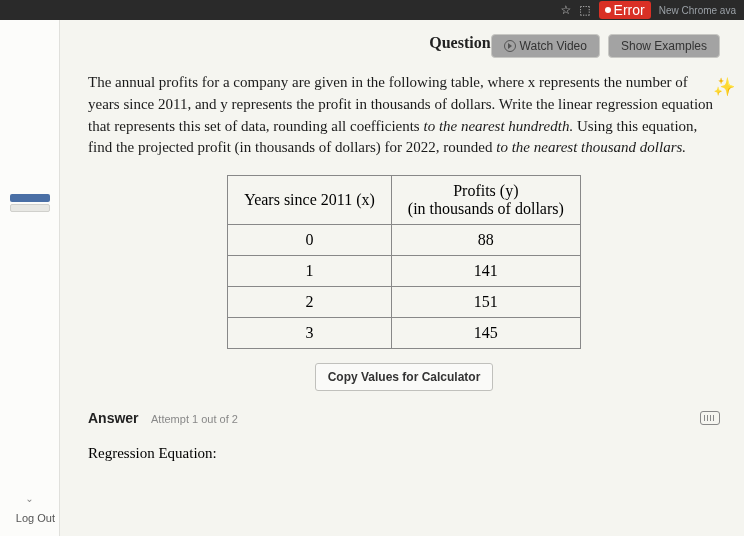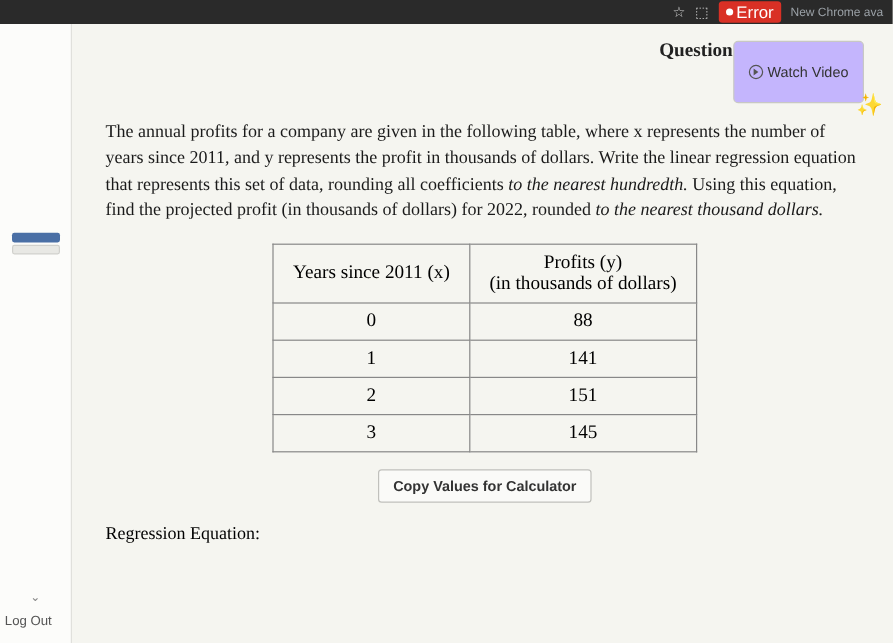--- a/index.html
+++ b/index.html
@@ -62,21 +62,21 @@
       margin: 2px auto;
       border-radius: 2px;
     }
     .progress-seg.empty {
       background: #e8e8e4;
       border: 1px solid #d0d0cc;
     }
     .logout {
       font-size: 11px;
       color: #555;
-      text-align: left;
+      text-align: right;
       cursor: pointer;
     }
     .logout-chevron {
       font-size: 10px;
       color: #888;
       text-align: center;
       margin-bottom: 8px;
     }
     .content {
       flex: 1;
@@ -95,23 +95,23 @@
       font-weight: bold;
       color: #222;
     }
     .header-buttons {
       display: flex;
       gap: 8px;
     }
     .hdr-btn {
       font-family: Arial, sans-serif;
       font-size: 12px;
-      padding: 18px 12px;
+      padding: 4px 12px;
       border: 1px solid #c8c8c4;
-      background: #c4b5fd;
+      background: #a3a3a3;
       border-radius: 4px;
       cursor: pointer;
       display: flex;
       align-items: center;
       gap: 4px;
       color: #333;
     }
     .play-circle {
       width: 12px; height: 12px;
       border: 1px solid #555;
@@ -248,20 +248,23 @@
   <div class="content">
     <span class="sparkle">✨</span>
 
     <div class="header-row">
       <div class="question-label">Question</div>
       <div class="header-buttons">
         <button class="hdr-btn">
           <span class="play-circle"></span>
           <span>Watch Video</span>
         </button>
+        <button class="hdr-btn">
+          <span>Show Examples</span>
+        </button>
       </div>
     </div>
 
     <p class="question-text">
       The annual profits for a company are given in the following table, where x represents the number of years since 2011, and y represents the profit in thousands of dollars. Write the linear regression equation that represents this set of data, rounding all coefficients <span class="italic">to the nearest hundredth.</span> Using this equation, find the projected profit (in thousands of dollars) for 2022, rounded <span class="italic">to the nearest thousand dollars.</span>
     </p>
 
     <table class="data-table">
       <thead>
         <tr>
@@ -289,18 +292,25 @@
           <td>3</td>
           <td>145</td>
         </tr>
       </tbody>
     </table>
 
     <div class="action-buttons">
       <button class="action-btn">Copy Values for Calculator</button>
     </div>
 
+    <div class="answer-row">
+      <div>
+        <span class="answer-label">Answer</span>
+        <span class="attempt">Attempt 1 out of 2</span>
+      </div>
+      <span class="keyboard-icon"></span>
+    </div>
 
     <div class="regression-row">
       <span>Regression Equation:</span>
     </div>
   </div>
 </div>
 
 </body></html>

